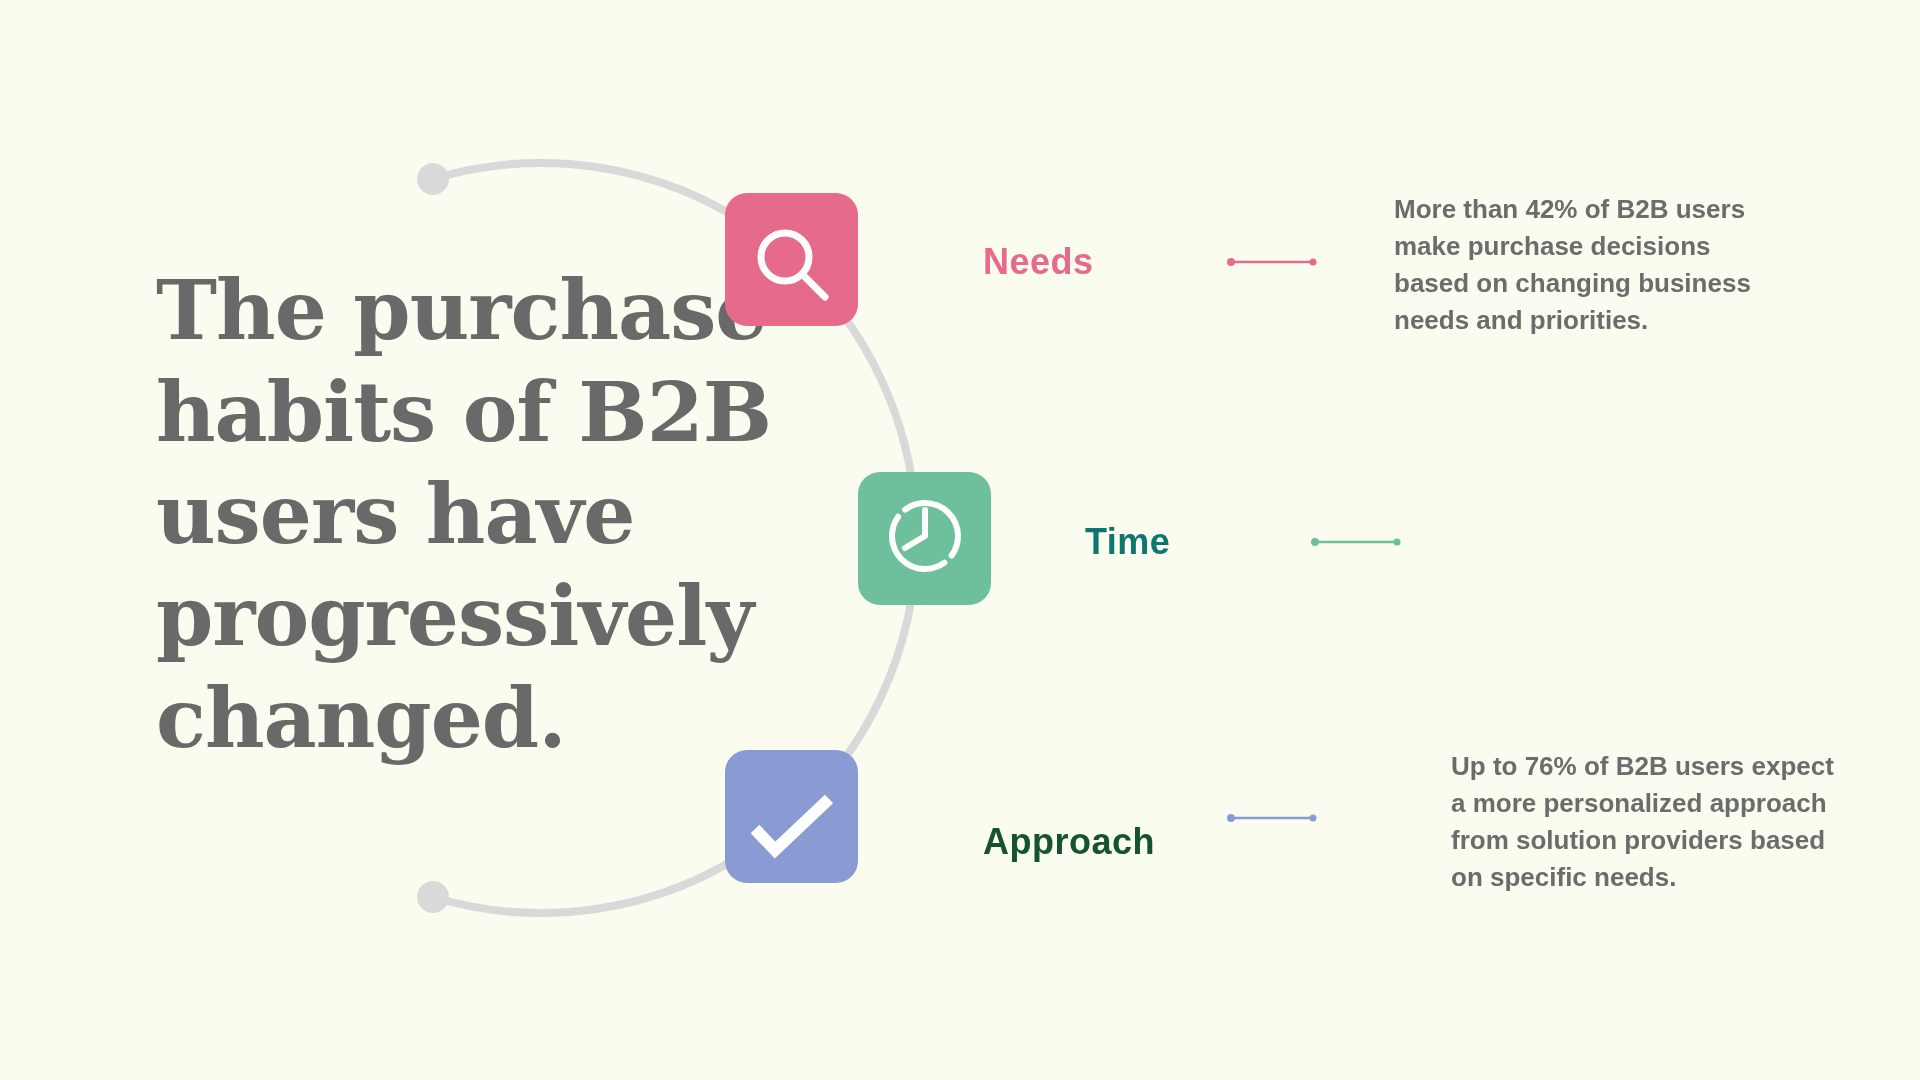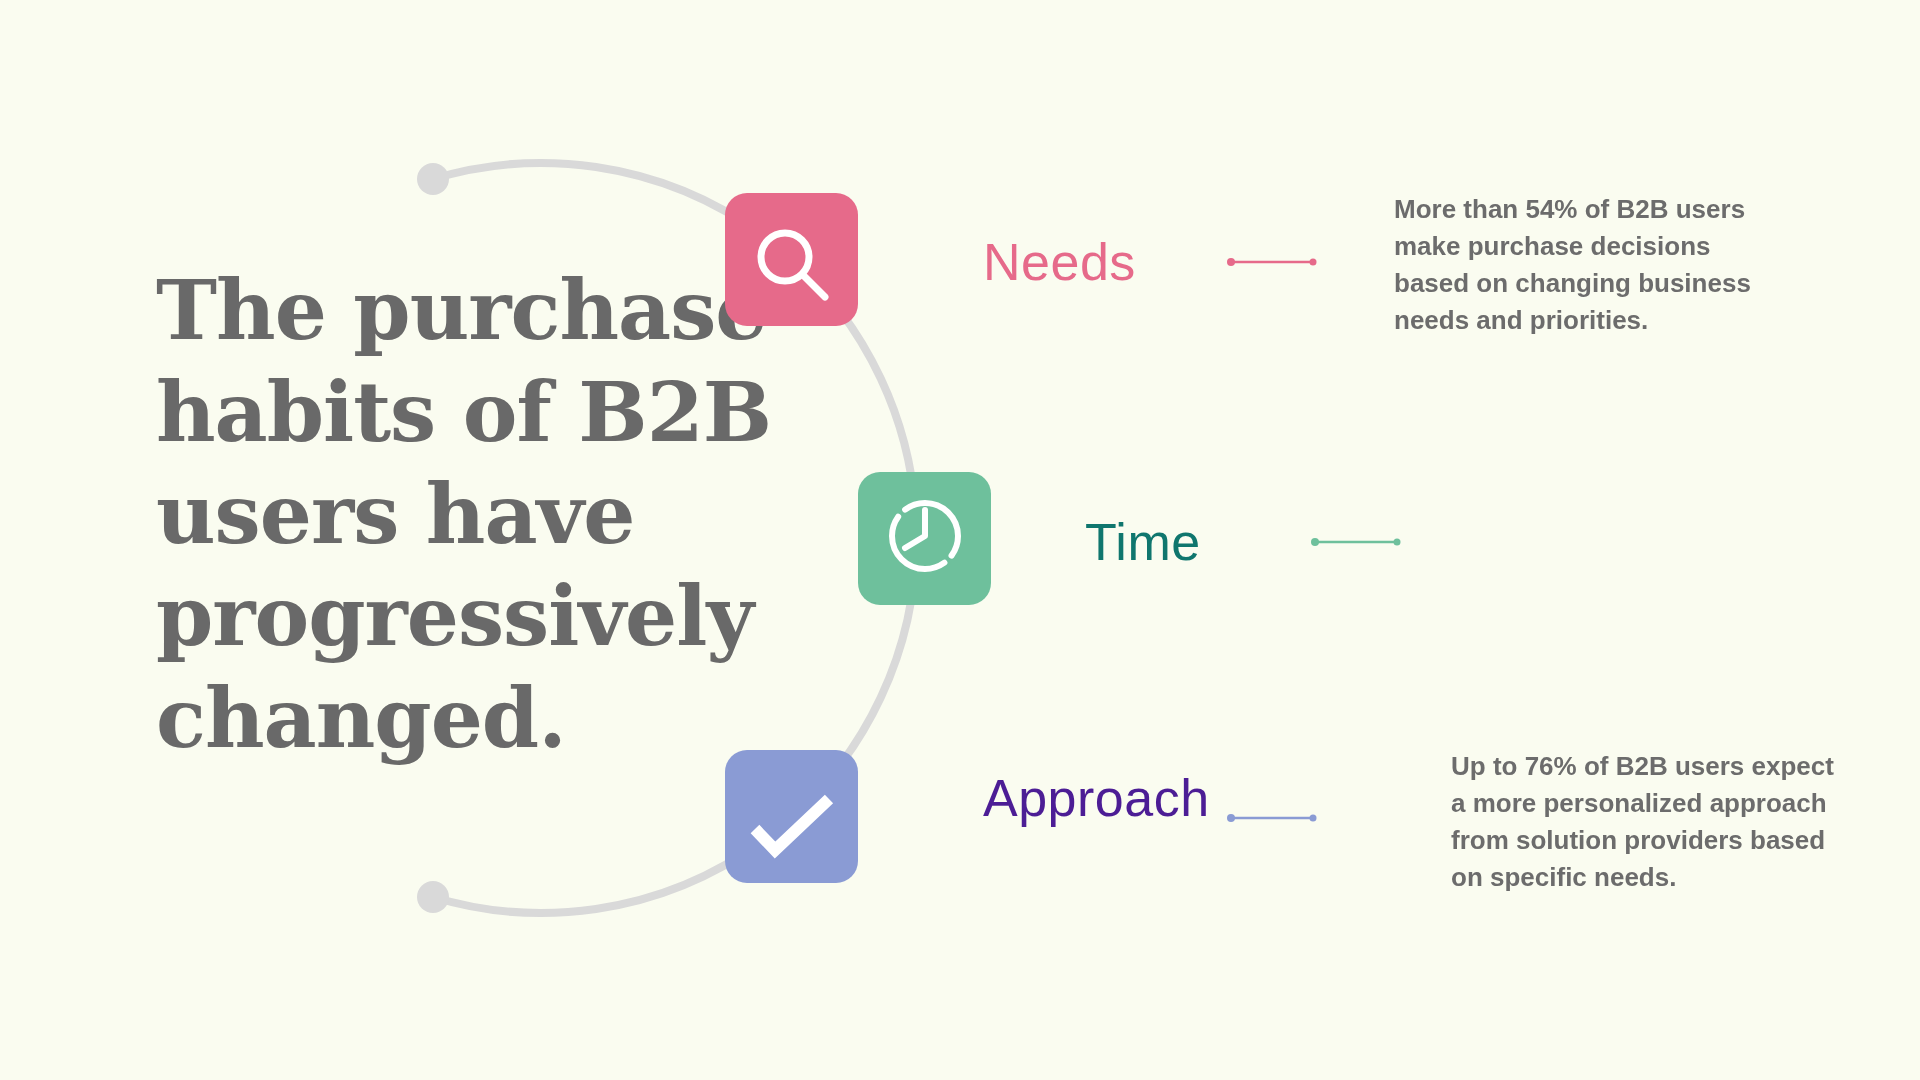--- a/index.html
+++ b/index.html
@@ -38,29 +38,29 @@
     height: 133px;
     border-radius: 22px;
   }
   .card-needs    { left: 725px; top: 193px; background: #E66A8A; }
   .card-time     { left: 858px; top: 472px; background: #6EC09C; }
   .card-approach { left: 725px; top: 750px; background: #8A9BD4; }
   .icon-card svg { position: absolute; left: 0; top: 0; }
 
   .item-label {
     position: absolute;
-    font-size: 52px;
+    font-size: 36px;
     line-height: 44px;
-    font-weight: 400;
+    font-weight: 700;
     letter-spacing: 0.5px;
     white-space: pre;
   }
   .label-needs    { left: 983px;  top: 240px; color: #E66A8A; }
   .label-time     { left: 1085px; top: 520px; color: #0f766e; }
-  .label-approach { left: 983px;  top: 776px; color: #4c1d95; }
+  .label-approach { left: 983px;  top: 820px; color: #14532d; }
 
   .connector { position: absolute; width: 92px; height: 12px; }
   .conn-needs    { left: 1226px; top: 256px; }
   .conn-time     { left: 1310px; top: 536px; }
   .conn-approach { left: 1226px; top: 812px; }
 
   .desc {
     position: absolute;
     font-size: 26px;
     line-height: 37px;
@@ -108,21 +108,21 @@
       <path d="M 30 79 L 50 100 L 104 49" fill="none" stroke="#FFFFFF" stroke-width="12" stroke-linecap="butt" stroke-linejoin="miter"></path>
     </svg>
   </div>
 
   <div class="item-label label-needs">Needs</div>
   <svg class="connector conn-needs" viewBox="0 0 92 12">
     <line x1="5" y1="6" x2="87" y2="6" stroke="#E66A8A" stroke-width="2.5"></line>
     <circle cx="5" cy="6" r="4" fill="#E66A8A"></circle>
     <circle cx="87" cy="6" r="3.5" fill="#E66A8A"></circle>
   </svg>
-  <div class="desc desc-needs">More than 54% of B2B users
+  <div class="desc desc-needs">More than 42% of B2B users
 make purchase decisions
 based on changing business
 needs and priorities.</div>
 
   <div class="item-label label-time">Time</div>
   <svg class="connector conn-time" viewBox="0 0 92 12">
     <line x1="5" y1="6" x2="87" y2="6" stroke="#6EC09C" stroke-width="2.5"></line>
     <circle cx="5" cy="6" r="4" fill="#6EC09C"></circle>
     <circle cx="87" cy="6" r="3.5" fill="#6EC09C"></circle>
   </svg>

